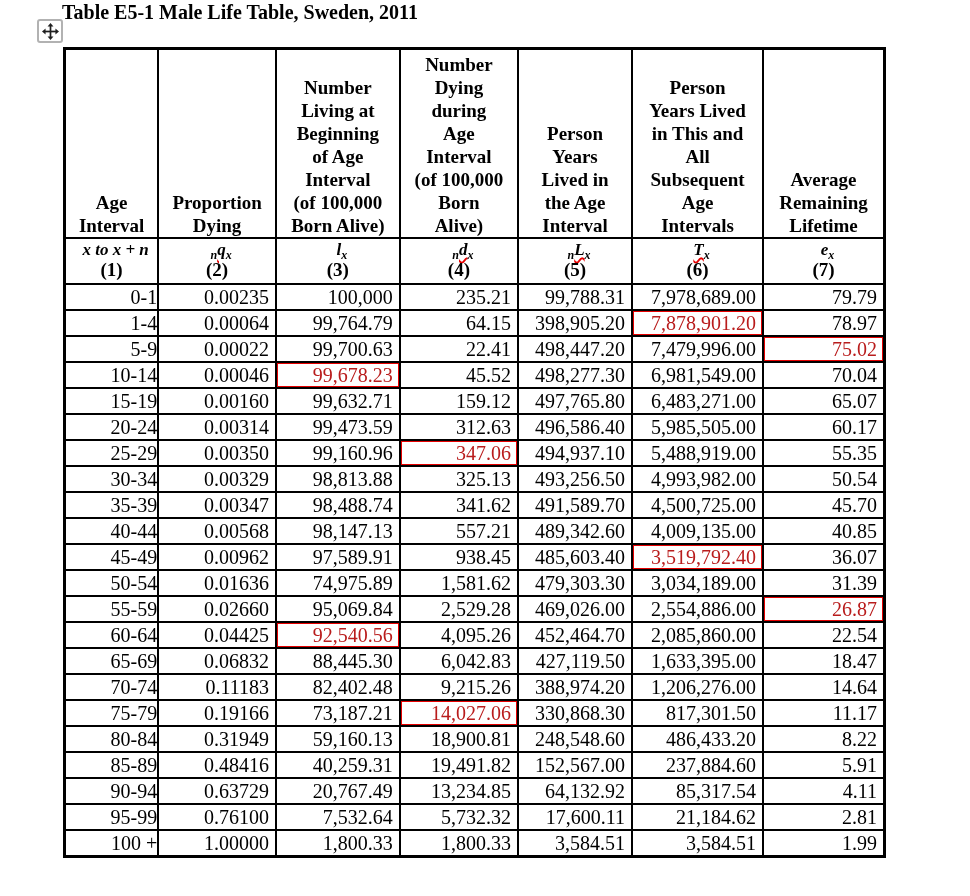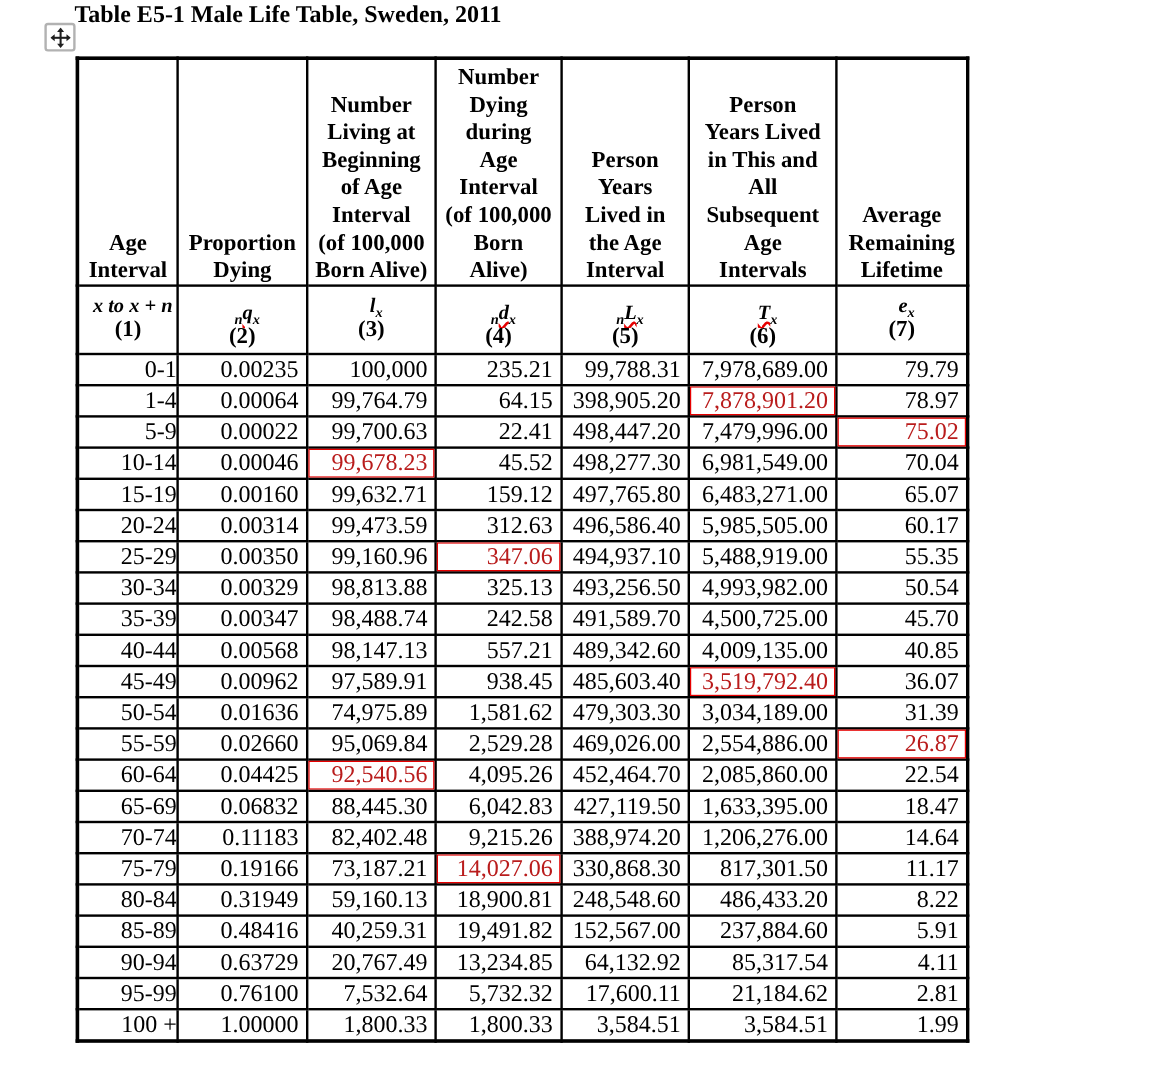--- a/index.html
+++ b/index.html
@@ -1,17 +1,17 @@
 <!DOCTYPE html>
 <html><head>
 <meta charset="utf-8">
 <style>
   html, body { margin: 0; padding: 0; background: #ffffff; }
   body { width: 970px; height: 896px; font-family: "Liberation Serif", serif; color: #000; }
-  .page { position: relative; width: 808px; height: 896px; background: #fff; overflow: hidden; }
+  .page { position: relative; width: 886px; height: 896px; background: #fff; overflow: hidden; }
 
   .doc-title {
     position: absolute; left: 62px; top: 1px;
     font-size: 20px; font-weight: bold; white-space: nowrap;
   }
 
   .move-handle {
     position: absolute; left: 37px; top: 19px;
     width: 26px; height: 24px; box-sizing: border-box;
     background: #fff; border: 2px solid #b2b2b2; border-radius: 3px;
@@ -35,21 +35,20 @@
   tr.symbol-row { height: 45px; }
   tr.symbol-row th { text-align: center; vertical-align: middle; padding: 1px 0 2px 0; }
   .sym { font-style: italic; font-weight: bold; font-size: 17px; line-height: 19px; padding-left: 8px; }
   .sym sub { font-size: 12px; line-height: 0; }
   .misspelled {
     text-decoration-line: underline;
     text-decoration-style: wavy;
     text-decoration-color: #e60000;
     text-decoration-thickness: 2px;
     text-underline-offset: 2px;
-    margin-top: 11px;
   }
   .colnum { font-weight: bold; font-size: 19px; line-height: 22px; }
 
   tbody tr { height: 24px; }
   tbody td { font-size: 20px; line-height: 24px; vertical-align: middle; white-space: nowrap; }
   td.age { text-align: right;  padding: 0 0 0 6px; }
   td.num { text-align: right; padding: 0 6px 0 0; }
 
   td.hl { color: #b91c1c; position: relative; }
   td.hl::after {
@@ -231,21 +230,21 @@
           <td class="num">98,813.88</td>
           <td class="num">325.13</td>
           <td class="num">493,256.50</td>
           <td class="num">4,993,982.00</td>
           <td class="num">50.54</td>
         </tr>
         <tr>
           <td class="age">35-39</td>
           <td class="num">0.00347</td>
           <td class="num">98,488.74</td>
-          <td class="num">242.58</td>
+          <td class="num">341.62</td>
           <td class="num">491,589.70</td>
           <td class="num">4,500,725.00</td>
           <td class="num">45.70</td>
         </tr>
         <tr>
           <td class="age">40-44</td>
           <td class="num">0.00568</td>
           <td class="num">98,147.13</td>
           <td class="num">557.21</td>
           <td class="num">489,342.60</td>

